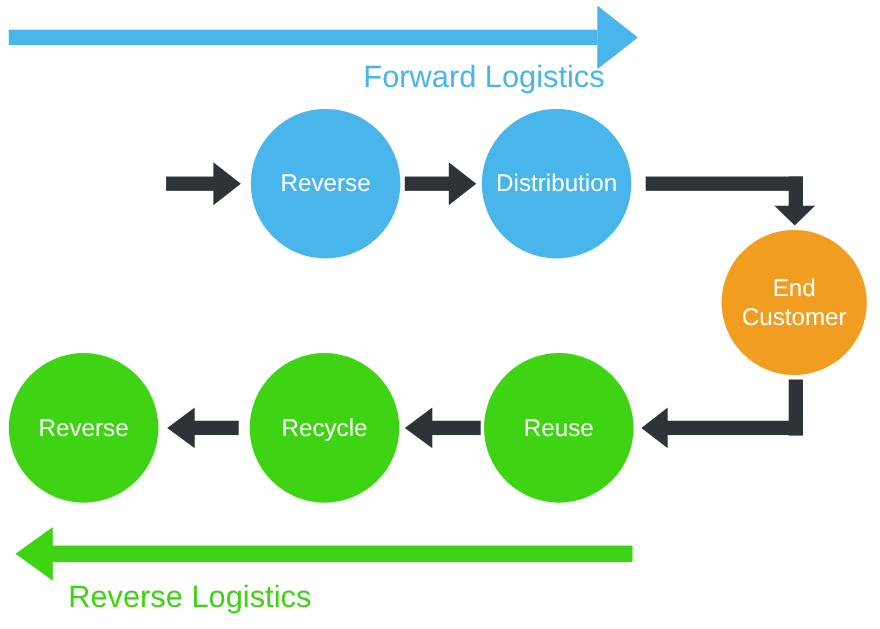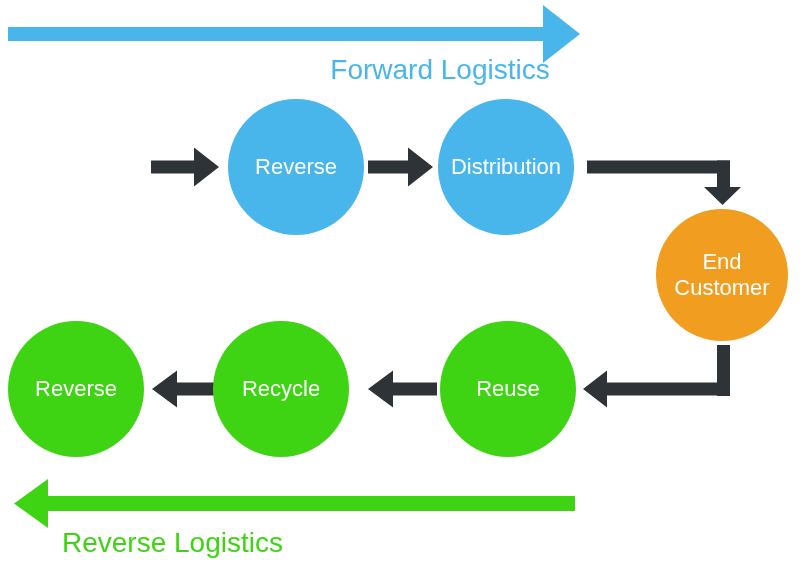--- a/index.html
+++ b/index.html
@@ -43,21 +43,21 @@
 
   .node-sm { width: 136px; height: 136px; }
 
   #node-raw-materials { left: 8px;   top: 99px; }
   #node-assembly      { left: 228px; top: 99px; }
   #node-distribution  { left: 438px; top: 99px; }
 
   #node-end-customer  { left: 656px; top: 209px; width: 132px; height: 132px; }
 
   #node-reuse         { left: 440px; top: 321px; }
-  #node-recycle       { left: 213px; top: 321px; justify-content: center; }
+  #node-recycle       { left: 227px; top: 321px; justify-content: center; }
   #node-landfill      { left: 8px;   top: 321px; }
 
   .caption {
     position: absolute;
     font-size: 28px;
     font-weight: 400;
   }
   #caption-forward {
     left: 290px;
     top: 54px;

